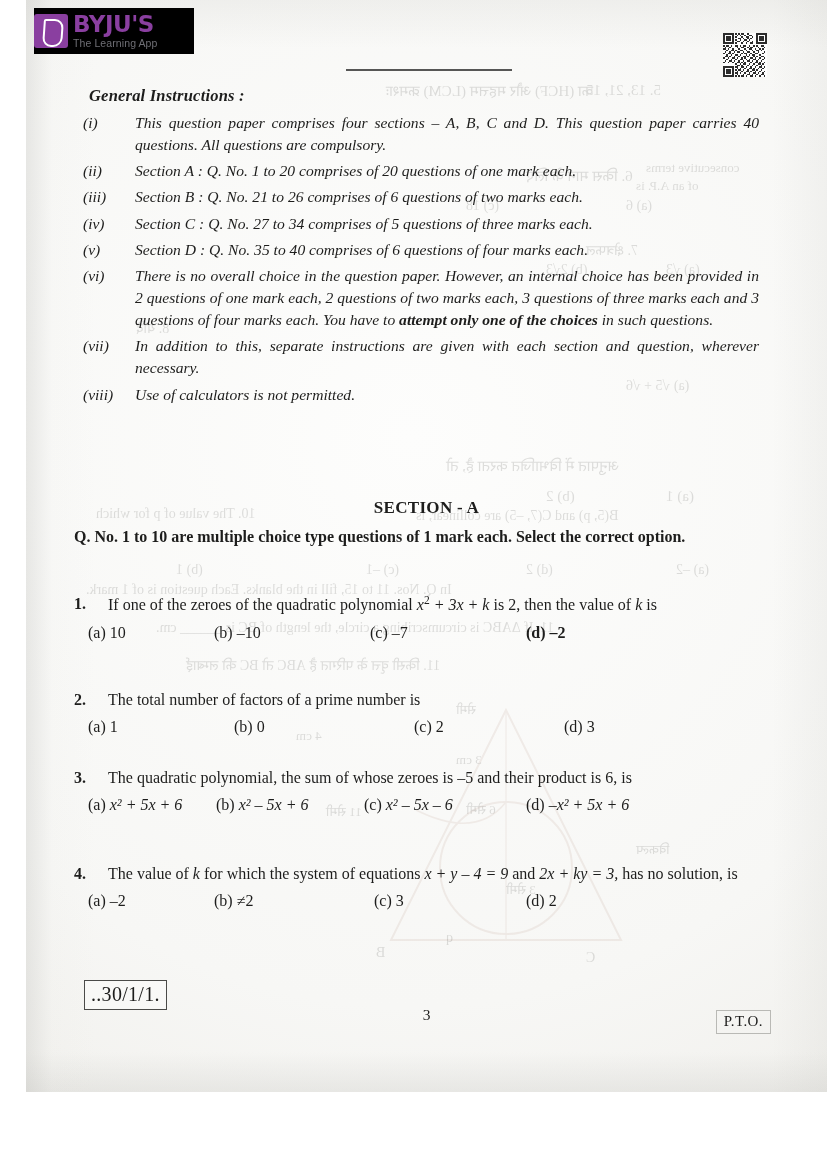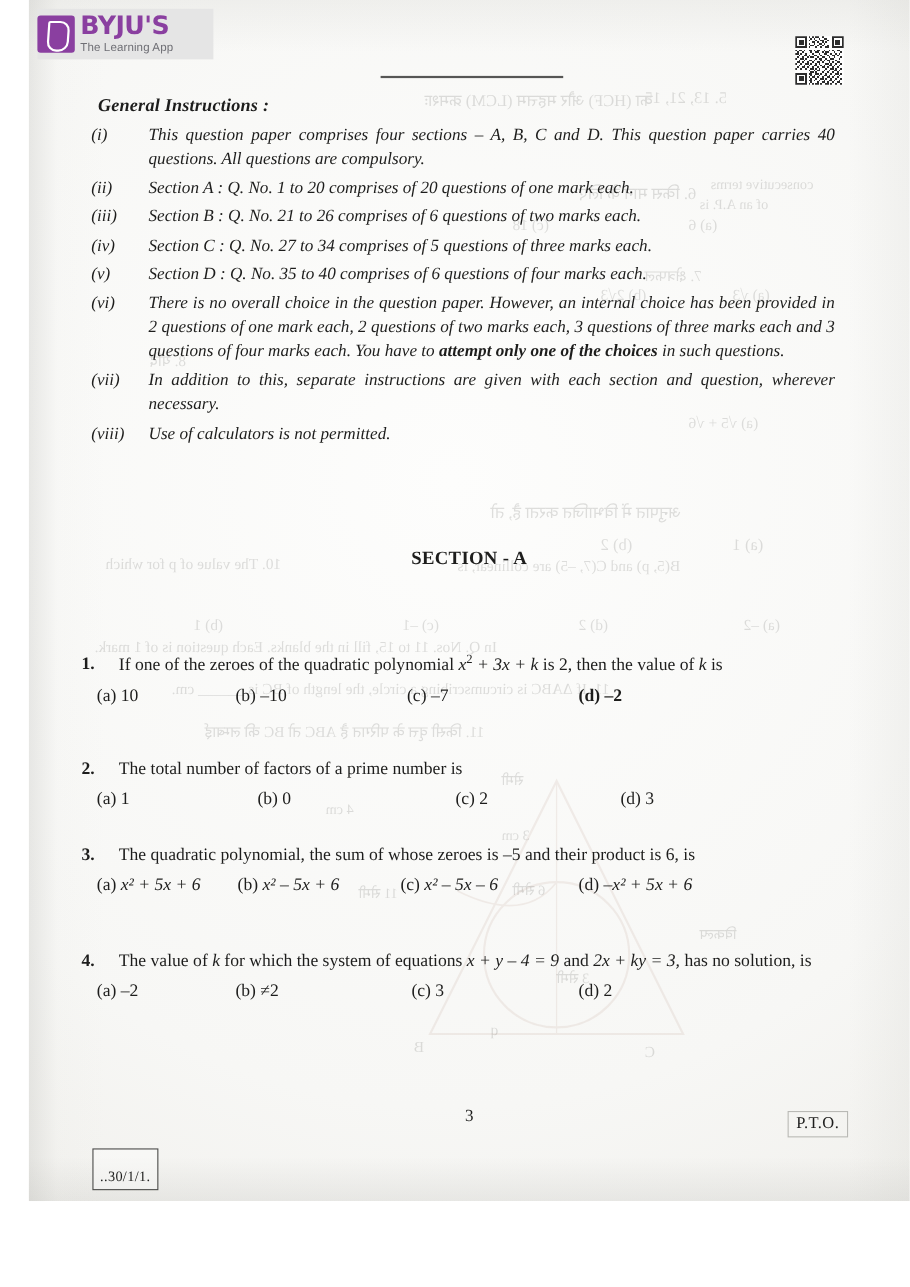--- a/index.html
+++ b/index.html
@@ -51,21 +51,21 @@
     background: #ffffff;
   }
 
   
   #byjus-logo {
     position: absolute;
     left: 34px;
     top: 8px;
     width: 160px;
     height: 46px;
-    background: #e5e5e5;
+    background: #000000;
     display: flex;
     align-items: center;
     z-index: 40;
   }
   #byjus-mark {
     width: 34px; height: 34px;
     background: #8a3fa0;
     border-radius: 3px;
     margin-right: 5px;
     position: relative;
@@ -220,24 +220,24 @@
     white-space: nowrap;
   }
   .opt .lbl { }
   .mth { font-style: italic; font-family: "Liberation Serif", serif; }
   .mth sup { font-style: normal; font-size: .72em; }
 
   
   #footer-code {
     position: absolute;
     left: 58px;
-    top: 1044px;
+    top: 980px;
     border: 1.3px solid #4a4a48;
-    padding: 17px 6px 3px 6px;
-    font-size: 13px;
+    padding: 2px 6px 3px 6px;
+    font-size: 20px;
     letter-spacing: .3px;
     background: rgba(255,255,255,.35);
   }
   #footer-page {
     position: absolute;
     left: 0; top: 1006px;
     width: 801px;
     text-align: center;
     font-size: 15.5px;
   }
@@ -571,20 +571,21 @@
           <div class="instr-body">In addition to this, separate instructions are given with each section and question, wherever necessary.</div>
         </div>
         <div class="instr-row">
           <div class="instr-num">(viii)</div>
           <div class="instr-body nojust">Use of calculators is not permitted.</div>
         </div>
       </div>
 
     <div id="section-heading">SECTION - A</div>
 
+    <div id="section-note">Q. No. 1 to 10 are multiple choice type questions of 1 mark each. Select the correct option.</div>
 
     <div id="questions">
         <div class="question" style="top: 592px;">
           <div class="q-head">
             <div class="q-num">1.</div>
             <div class="q-text"><span>If one of the zeroes of the quadratic polynomial </span><span class="mth">x<sup>2</sup></span><span class="mth"> + 3x + k</span><span> is 2, then the value of </span><span class="mth">k</span><span> is</span></div>
           </div>
           <div class="q-options">
             <div class="opt" style="left: 14px;"><span class="lbl">(a)</span> <span class="">10</span></div>
             <div class="opt" style="left: 140px;"><span class="lbl">(b)</span> <span class="">–10</span></div>

